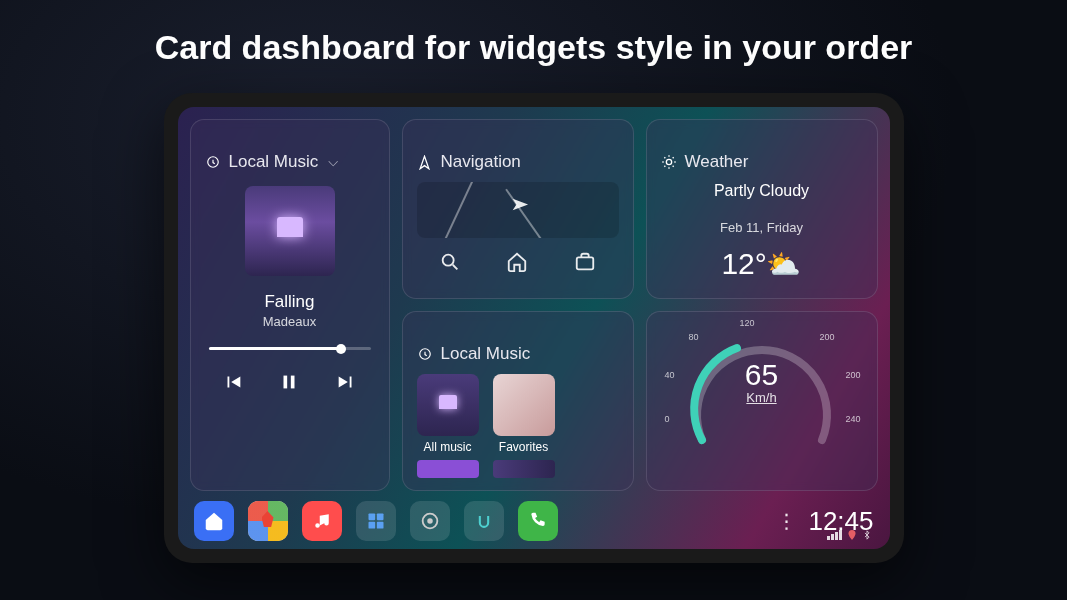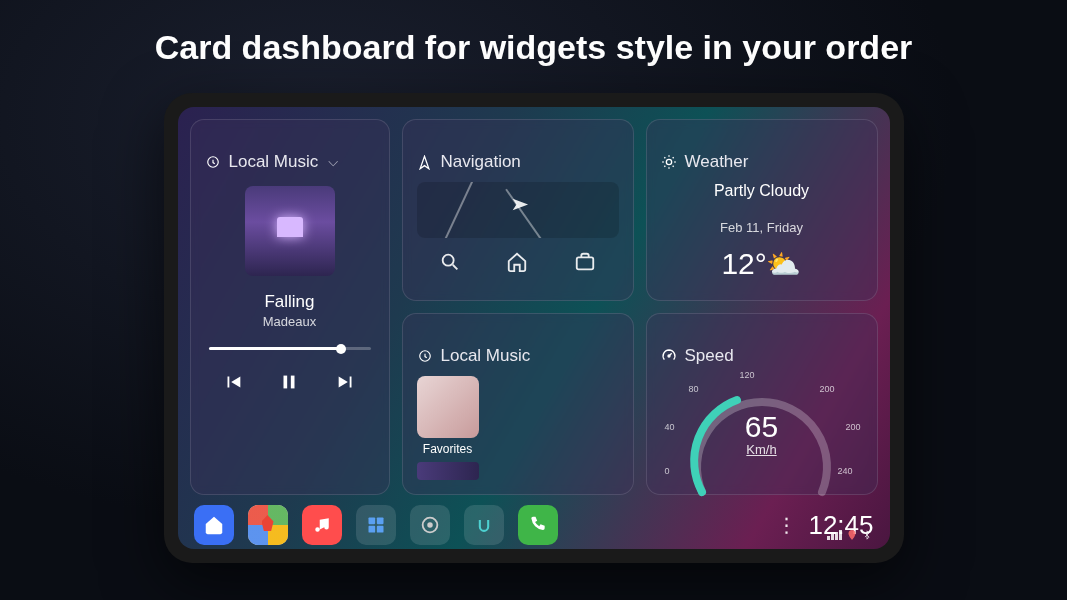--- a/index.html
+++ b/index.html
@@ -217,49 +217,45 @@
           <span class="ico">
             <svg width="14" height="14" viewBox="0 0 24 24" fill="none" stroke="#fff" stroke-width="2">
                 <circle cx="12" cy="12" r="9"></circle>
                 <path d="M12 8v5l3 2"></path>
               </svg>
           </span>
           <span>Local Music</span>
         </div>
         <div class="lm-thumbs">
           <div class="lm-col">
+            <div class="lm-thumb a"></div>
+            <div>All music</div>
+            <div class="lm-strip a"></div>
+          </div>
+          <div class="lm-col">
             <div class="lm-thumb b"></div>
             <div>Favorites</div>
             <div class="lm-strip b"></div>
           </div>
         </div>
       </div>
 
       <div class="card">
-        <div class="card-title">
-          <span class="ico">
-            <svg width="16" height="16" viewBox="0 0 24 24" fill="none" stroke="#fff" stroke-width="2">
-                <path d="M12 3a9 9 0 00-7 14.5M12 3a9 9 0 017 14.5M12 12l4-4"></path>
-                <circle cx="12" cy="12" r="1.5" fill="#fff"></circle>
-              </svg>
-          </span>
-          <span>Speed</span>
-        </div>
         <div class="speedo">
           <svg class="gauge" viewBox="0 0 160 160">
             <path d="M 20 120 A 65 65 0 1 1 140 120" fill="none" stroke="rgba(255,255,255,0.25)" stroke-width="8" stroke-linecap="round"></path>
             <path d="M 20 120 A 65 65 0 0 1 55 28" fill="none" stroke="#3fd1b8" stroke-width="8" stroke-linecap="round"></path>
           </svg>
           <span class="tick-label" style="left:4px; top:94px;">0</span>
           <span class="tick-label" style="left:4px; top:50px;">40</span>
           <span class="tick-label" style="left:28px; top:12px;">80</span>
           <span class="tick-label" style="left:79px; top:-2px;">120</span>
           <span class="tick-label" style="right:28px; top:12px;">200</span>
           <span class="tick-label" style="right:2px; top:50px;">200</span>
-          <span class="tick-label" style="right:10px; top:94px;">240</span>
+          <span class="tick-label" style="right:2px; top:94px;">240</span>
           <div class="speed-val">
             <div class="speed-num">65</div>
             <div class="speed-unit">Km/h</div>
           </div>
         </div>
       </div>
 
     </div>
 
     <div class="dock">

